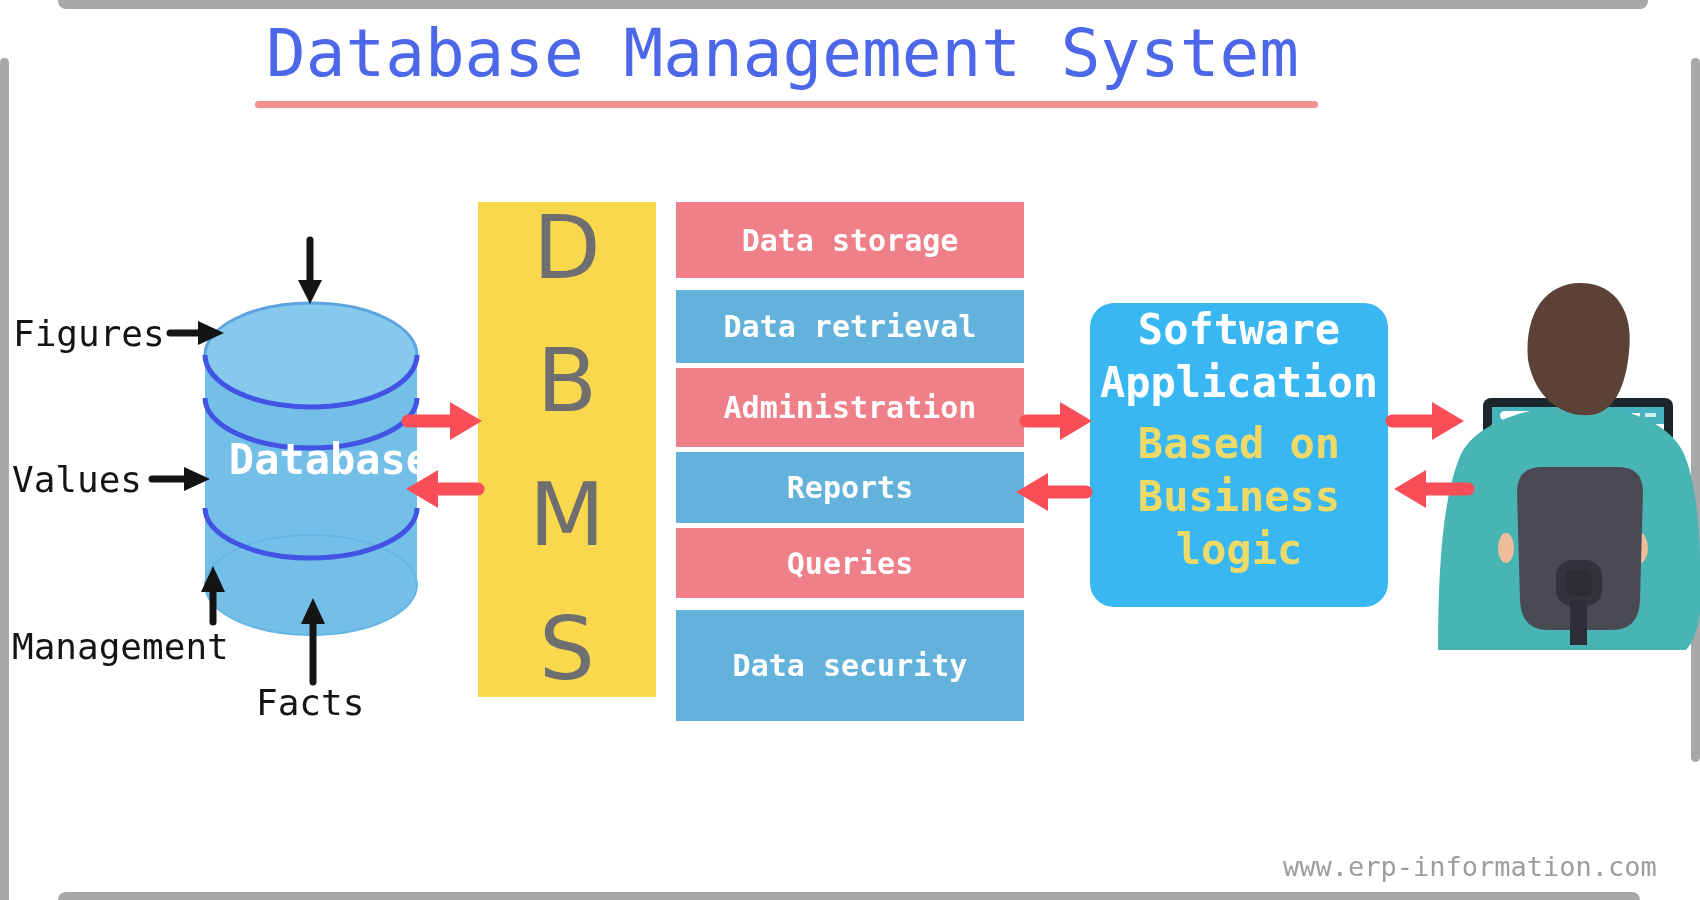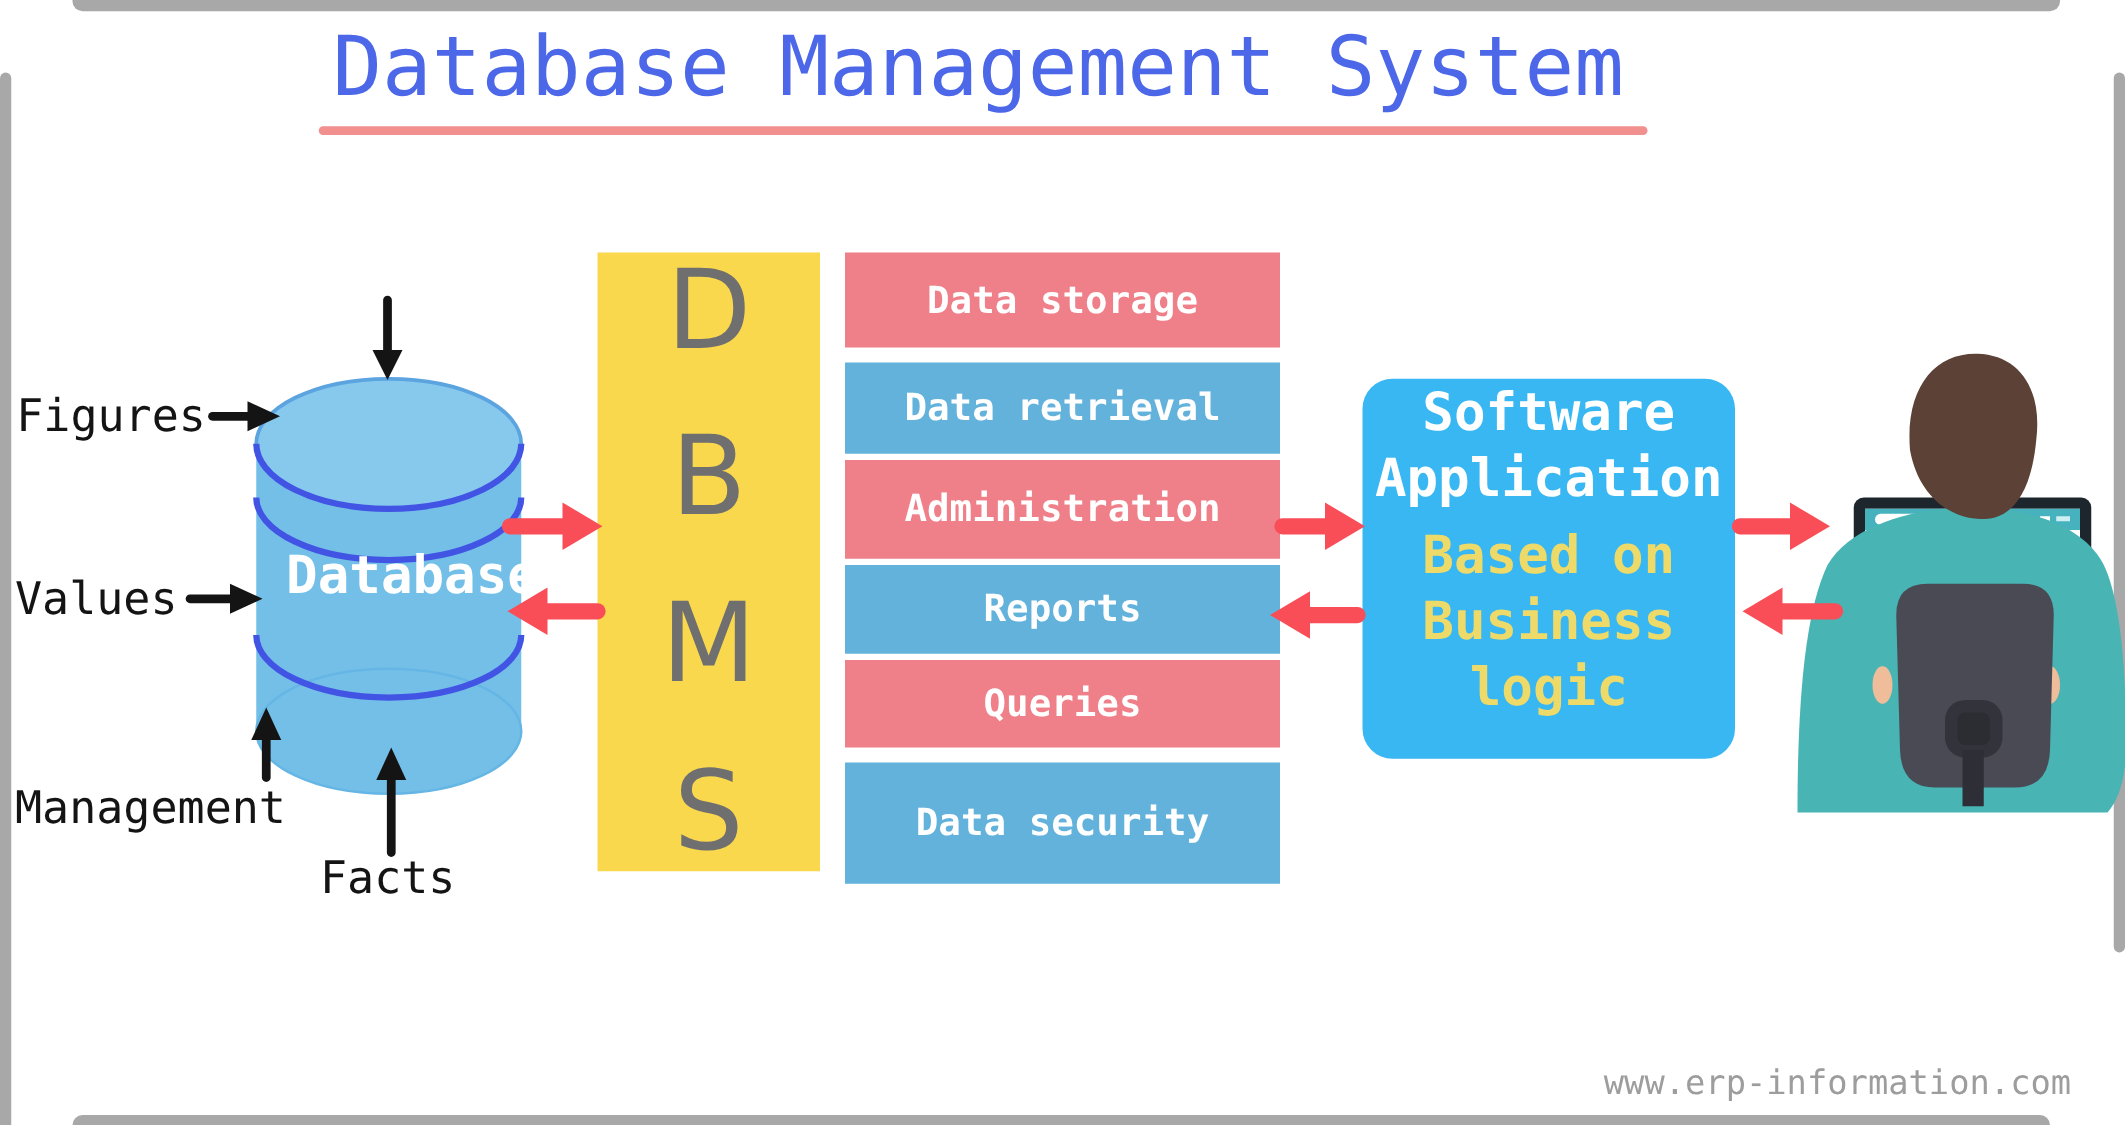--- a/index.html
+++ b/index.html
@@ -32,21 +32,21 @@
   .dbms-letter{position:absolute;left:0;width:100%;text-align:center;
     font-family:"DejaVu Sans",sans-serif;font-size:88px;line-height:100px;
     color:var(--dbms-letter-gray);}
   .dl0{top:-4px;} .dl1{top:129px;} .dl2{top:263px;} .dl3{top:397px;}
   
   .fn-row{left:676px;width:348px;display:flex;align-items:center;justify-content:center;
     color:#ffffff;font-size:30px;font-weight:bold;white-space:nowrap;z-index:10;}
   .tone-pink{background:var(--accent-pink);}
   .tone-blue{background:var(--accent-blue);}
   .fr0{top:202px;height:76px;} .fr1{top:290px;height:73px;} .fr2{top:368px;height:79px;}
-  .fr3{top:452px;height:71px;} .fr4{top:528px;height:70px;} .fr5{top:610px;height:97px;}
+  .fr3{top:452px;height:71px;} .fr4{top:528px;height:70px;} .fr5{top:610px;height:111px;}
   
   .app-box{left:1090px;top:303px;width:298px;height:304px;border-radius:24px;
     background:var(--app-blue);display:flex;flex-direction:column;align-items:center;
     padding-top:0;box-sizing:border-box;z-index:10;}
   .app-line{font-size:42px;line-height:53px;font-weight:bold;white-space:nowrap;}
   .app-white{color:#ffffff;}
   .app-yellow{color:var(--app-yellow-text);}
   .app-gap{margin-top:8px;}
   
   .db-label{left:205px;top:438px;width:212px;text-align:center;font-size:42px;line-height:44px;

